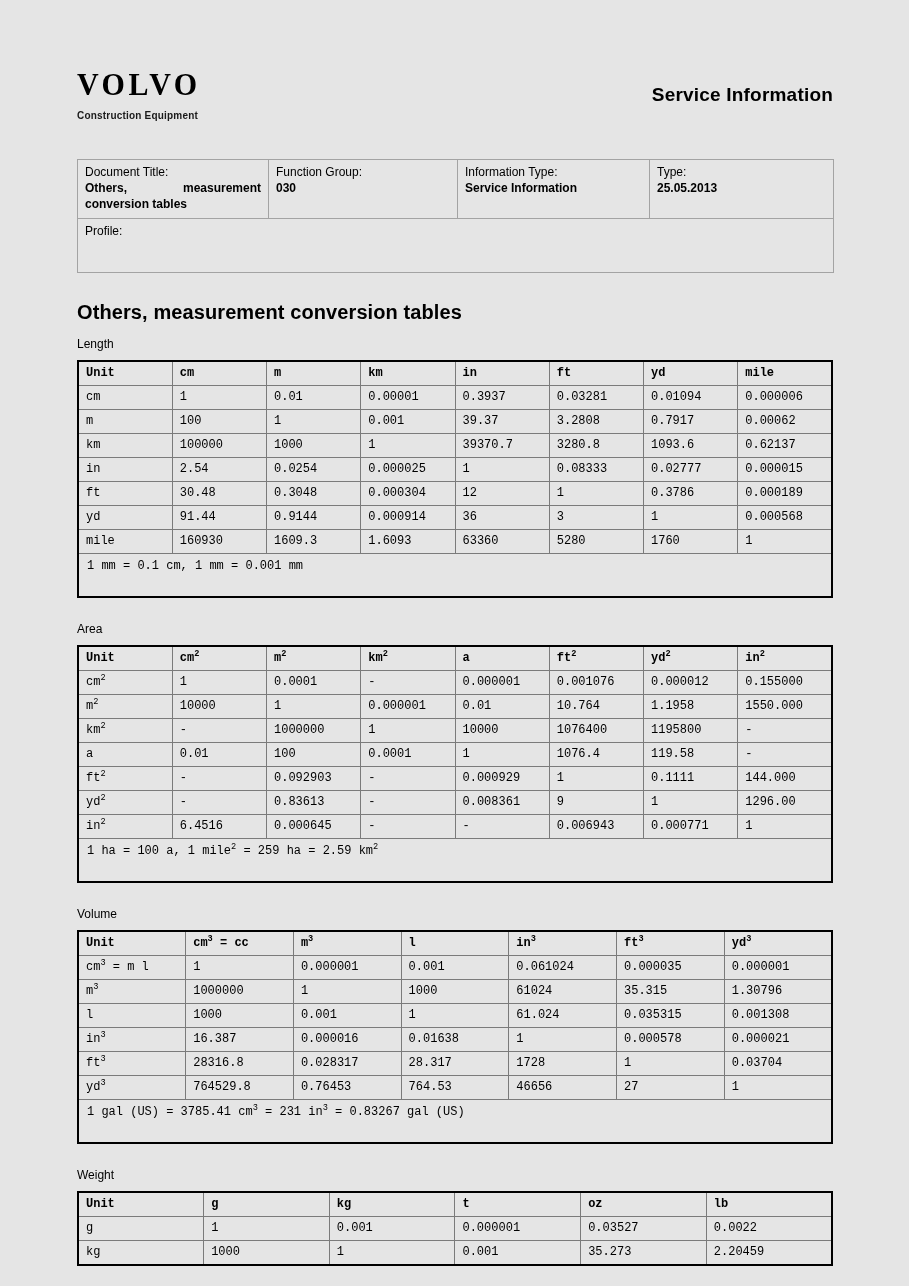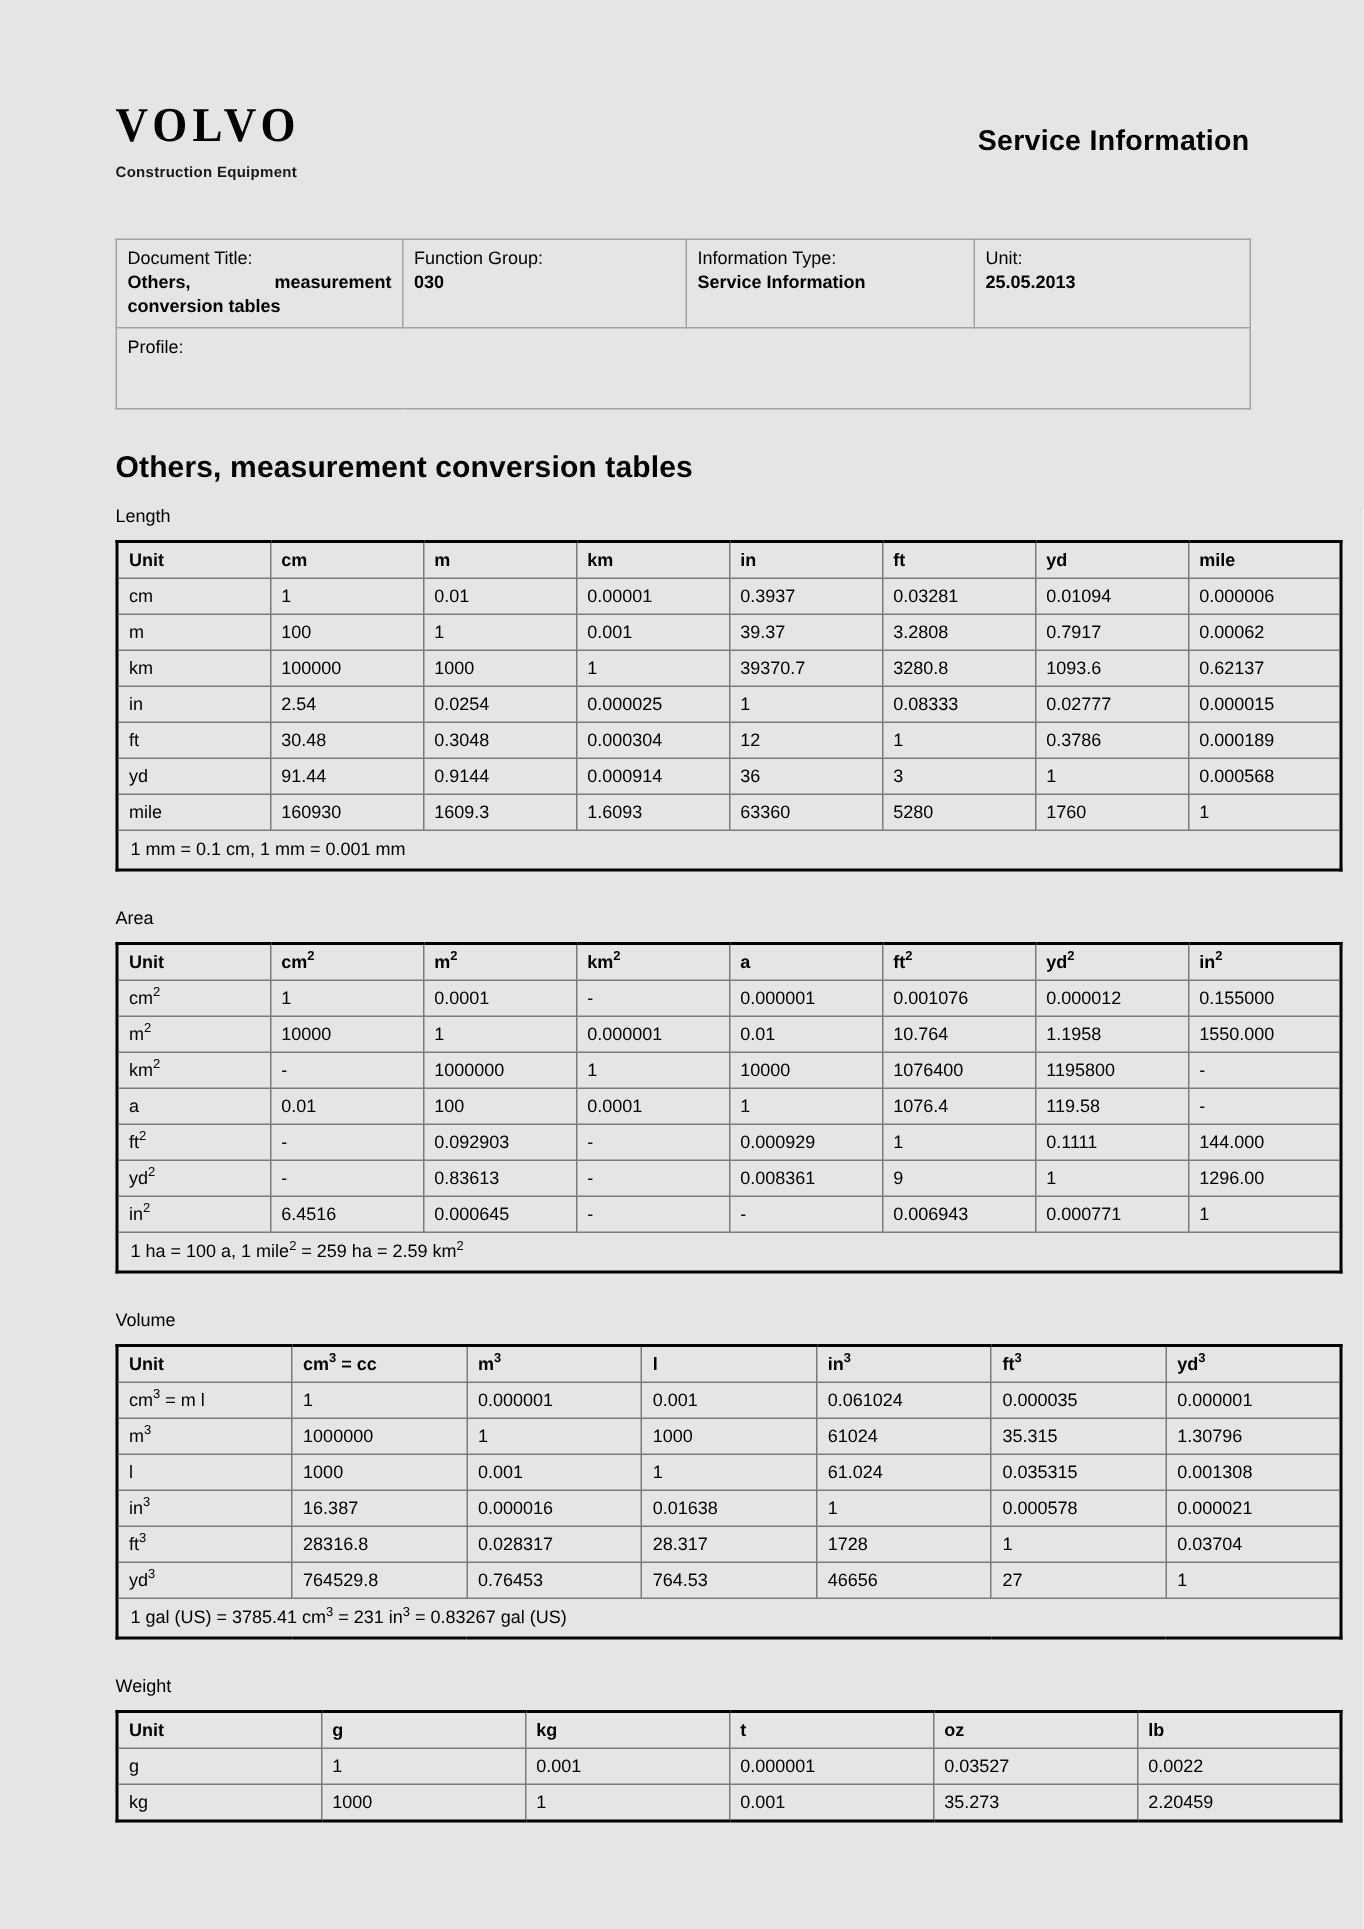--- a/index.html
+++ b/index.html
@@ -107,22 +107,23 @@
     font-weight: normal;
     margin: 13px 0 9px 0;
   }
   .section-label.spaced {
     margin-top: 24px;
   }
 
   
   table.conv {
     border-collapse: collapse;
-    width: 818px;
+    width: 756px;
     table-layout: fixed;
+    font-family: Liberation Mono, monospace;
   }
   table.conv th,
   table.conv td {
     border: 1px solid #7b7b7b;
     font-size: 12px;
     padding: 4px 6px 4px 7px;
     text-align: left;
     line-height: 1.25;
     height: 15px;
     overflow: hidden;
@@ -139,21 +140,21 @@
   table.conv tr.head th:last-child  { border-right: 2px solid #000; }
   table.conv tbody tr td:first-child { border-left: 2px solid #000; }
   table.conv tbody tr td:last-child  { border-right: 2px solid #000; }
   table.conv tbody tr:last-child td {
     border-bottom: 2px solid #000;
   }
   table.conv tr.note td {
     border: 2px solid #000;
     border-top: 1px solid #7b7b7b;
     font-size: 12px;
-    padding: 5px 7px 5px 8px;
+    padding: 5px 7px 22px 8px;
   }
   sup {
     font-size: 0.72em;
     vertical-align: super;
     line-height: 0;
   }
 </style>
 </head>
 <body>
 
@@ -184,21 +185,21 @@
           </td>
           <td>
             <span class="di-label">Function Group:</span>
             <span class="di-value">030</span>
           </td>
           <td>
             <span class="di-label">Information Type:</span>
             <span class="di-value">Service Information</span>
           </td>
           <td>
-            <span class="di-label">Unit:</span>
+            <span class="di-label">Type:</span>
             <span class="di-value">25.05.2013</span>
           </td>
         </tr>
         <tr>
           <td class="di-profile" colspan="4">
             <span class="di-label">Profile:</span>
           </td>
         </tr>
       </tbody>
     </table>

